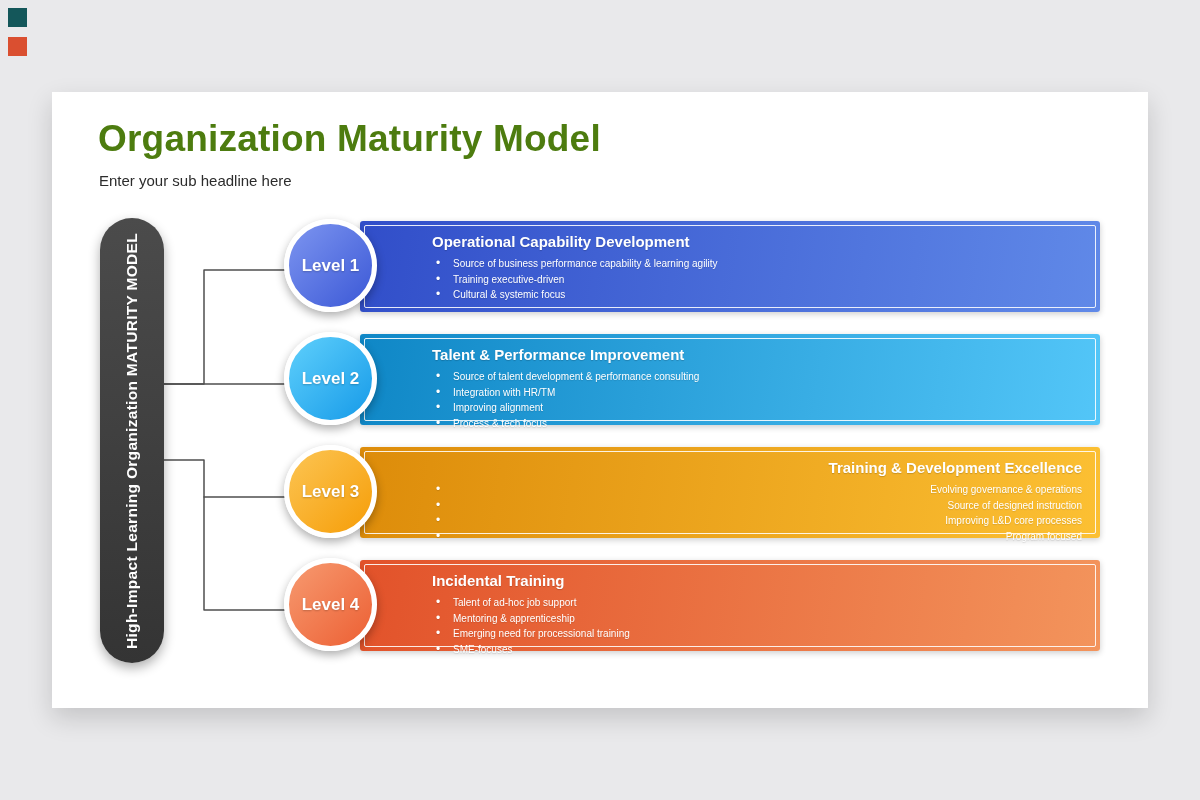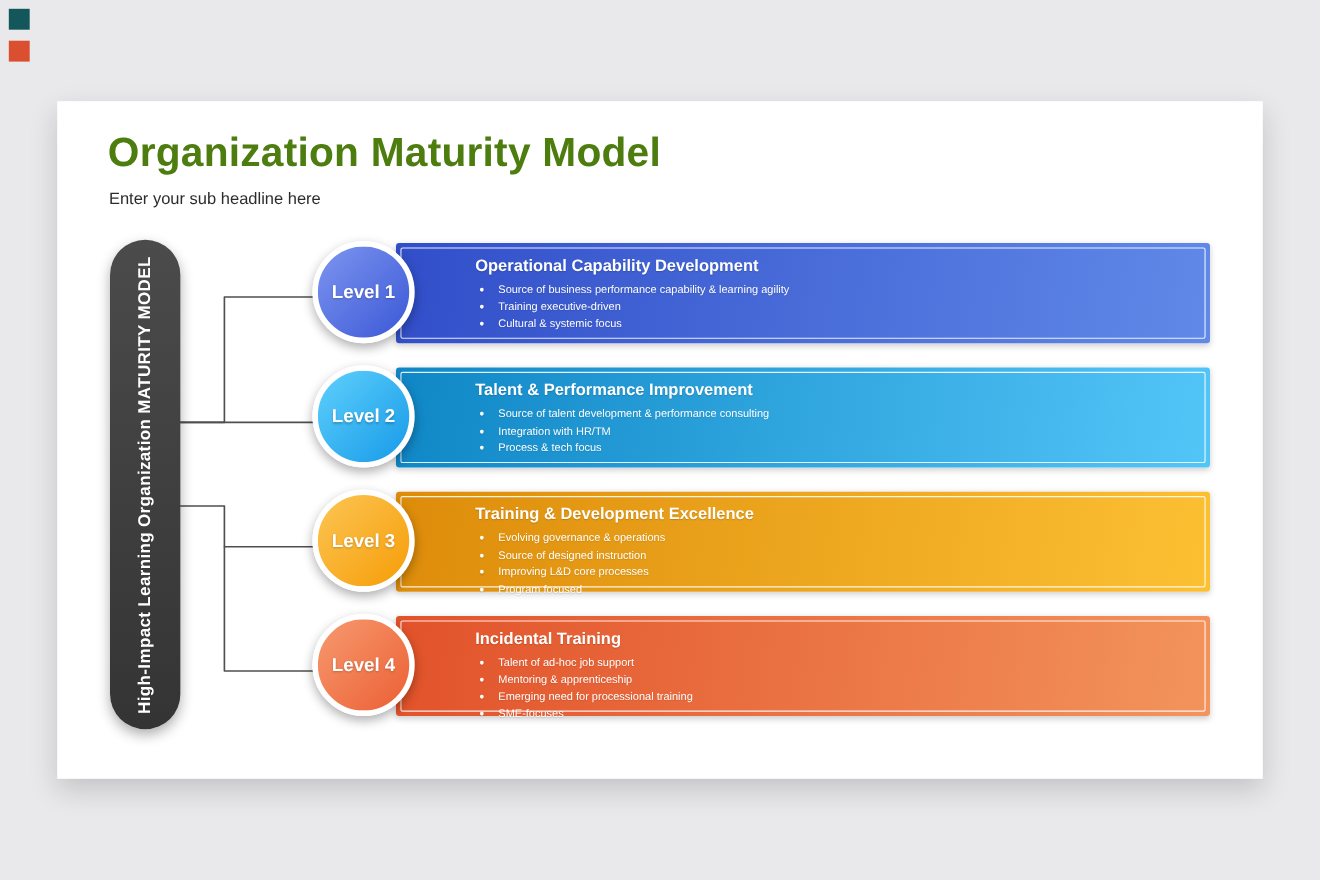--- a/index.html
+++ b/index.html
@@ -121,31 +121,32 @@
     </div>
   </div>
 
   <div class="row r2">
     <div class="bar" style="background: linear-gradient(98deg, rgb(15, 135, 198), rgb(83, 198, 248));">
       <div class="bar-content">
         <div class="bar-heading">Talent &amp; Performance Improvement</div>
         <ul class="bullets">
           <li>Source of talent development &amp; performance consulting</li>
           <li>Integration with HR/TM</li>
+          <li>Improving alignment</li>
           <li>Process &amp; tech focus</li>
         </ul>
       </div>
     </div>
     <div class="circle" style="background: linear-gradient(135deg, rgb(95, 208, 252), rgb(22, 154, 232));">
       <span>Level 2</span>
     </div>
   </div>
 
   <div class="row r3">
-    <div class="bar" style="background: linear-gradient(98deg, rgb(221, 140, 10), rgb(252, 192, 51));">
+    <div class="bar" style="background: linear-gradient(98deg, rgb(221, 140, 10), rgb(252, 192, 51)); text-align: right;">
       <div class="bar-content">
         <div class="bar-heading">Training &amp; Development Excellence</div>
         <ul class="bullets">
           <li>Evolving governance &amp; operations</li>
           <li>Source of designed instruction</li>
           <li>Improving L&amp;D core processes</li>
           <li>Program focused</li>
         </ul>
       </div>
     </div>

